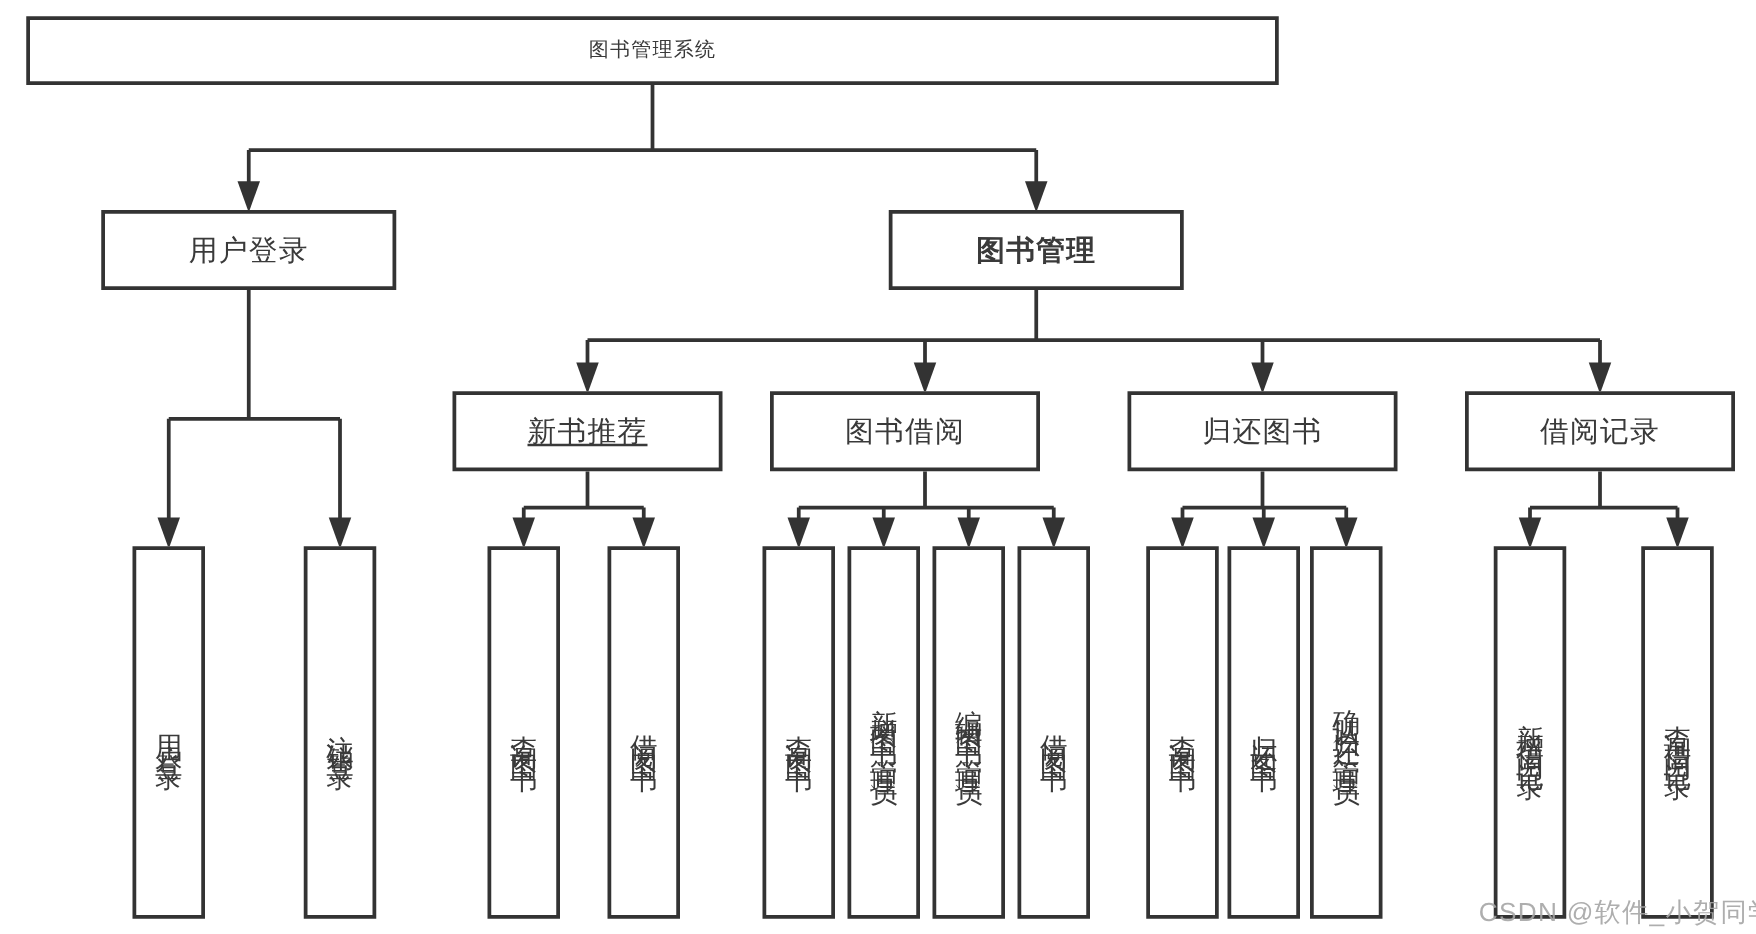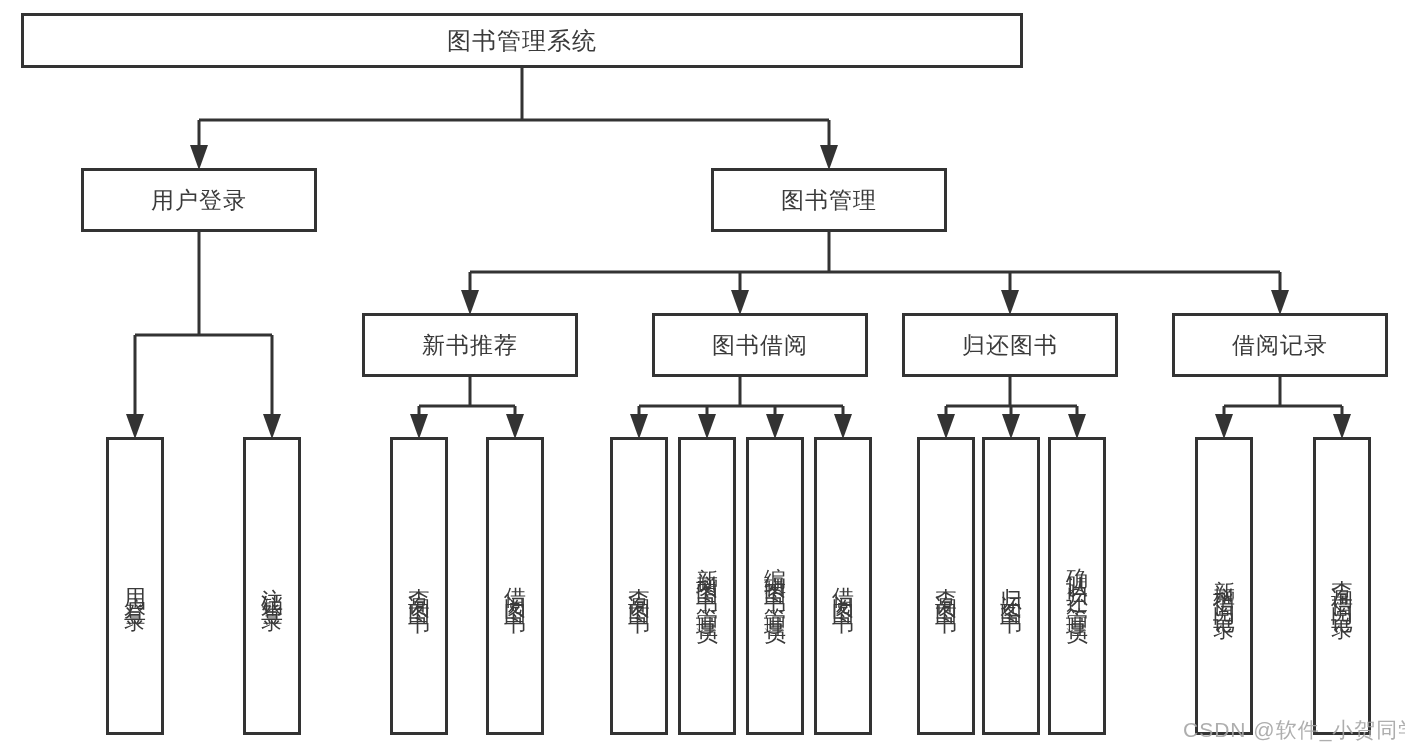--- a/index.html
+++ b/index.html
@@ -21,21 +21,21 @@
     box-sizing: border-box;
     background: #ffffff;
     border: 3px solid #333333;
     color: #3a3a3a;
     display: flex;
     align-items: center;
     justify-content: center;
     text-align: center;
   }
   .h-node { font-size: 23px; letter-spacing: 1px; }
-  .root-node { font-size: 24px; }
+  .root-node { font-size: 16px; }
   .v-node {
     writing-mode: vertical-rl;
     text-orientation: mixed;
     font-size: 22px;
     letter-spacing: 8px;
     line-height: 1;
   }
   .watermark {
     position: absolute;
     left: 1183px;
@@ -102,28 +102,28 @@
     </g>
   </svg>
 
   <div class="node h-node root-node" style="left:21px; top:13px; width:1002px; height:55px;">
     <span>图书管理系统</span>
   </div>
 
   <div class="node h-node" style="left:81px; top:168px; width:236px; height:64px;">
     <span>用户登录</span>
   </div>
-  <div class="node h-node" style="left:711px; top:168px; width:236px; height:64px;">
+  <div class="node h-node" style="left:711px; top:168px; width:236px; height:64px;font-weight:bold;">
     <span>图书管理</span>
   </div>
 
-  <div class="node h-node" style="left:362px; top:313px; width:216px; height:64px;">
+  <div class="node h-node" style="left:362px; top:313px; width:216px; height:64px;text-decoration:underline;">
     <span>新书推荐</span>
   </div>
-  <div class="node h-node" style="left:652px; top:313px; width:216px; height:64px;">
+  <div class="node h-node" style="left:616px; top:313px; width:216px; height:64px;">
     <span>图书借阅</span>
   </div>
   <div class="node h-node" style="left:902px; top:313px; width:216px; height:64px;">
     <span>归还图书</span>
   </div>
   <div class="node h-node" style="left:1172px; top:313px; width:216px; height:64px;">
     <span>借阅记录</span>
   </div>
 
   <div class="node v-node" style="left:106px; top:437px; width:58px; height:298px;">

